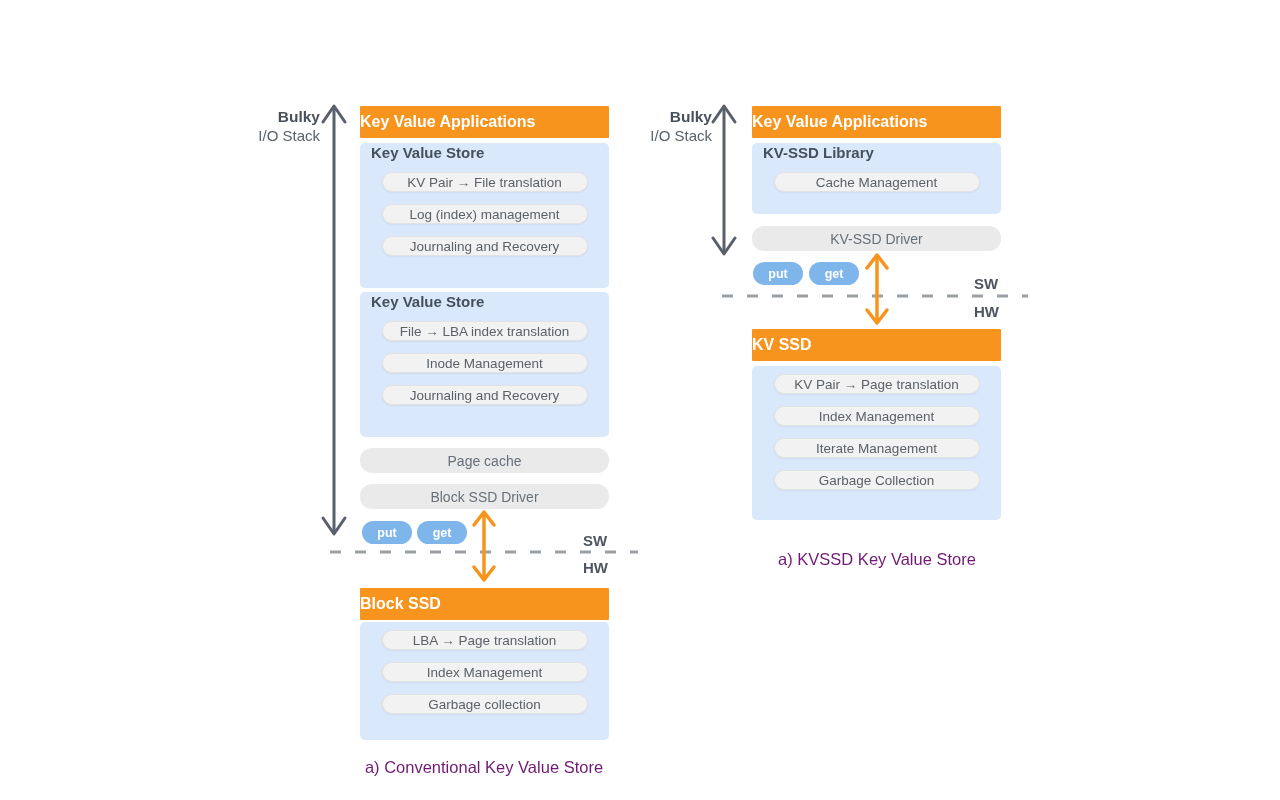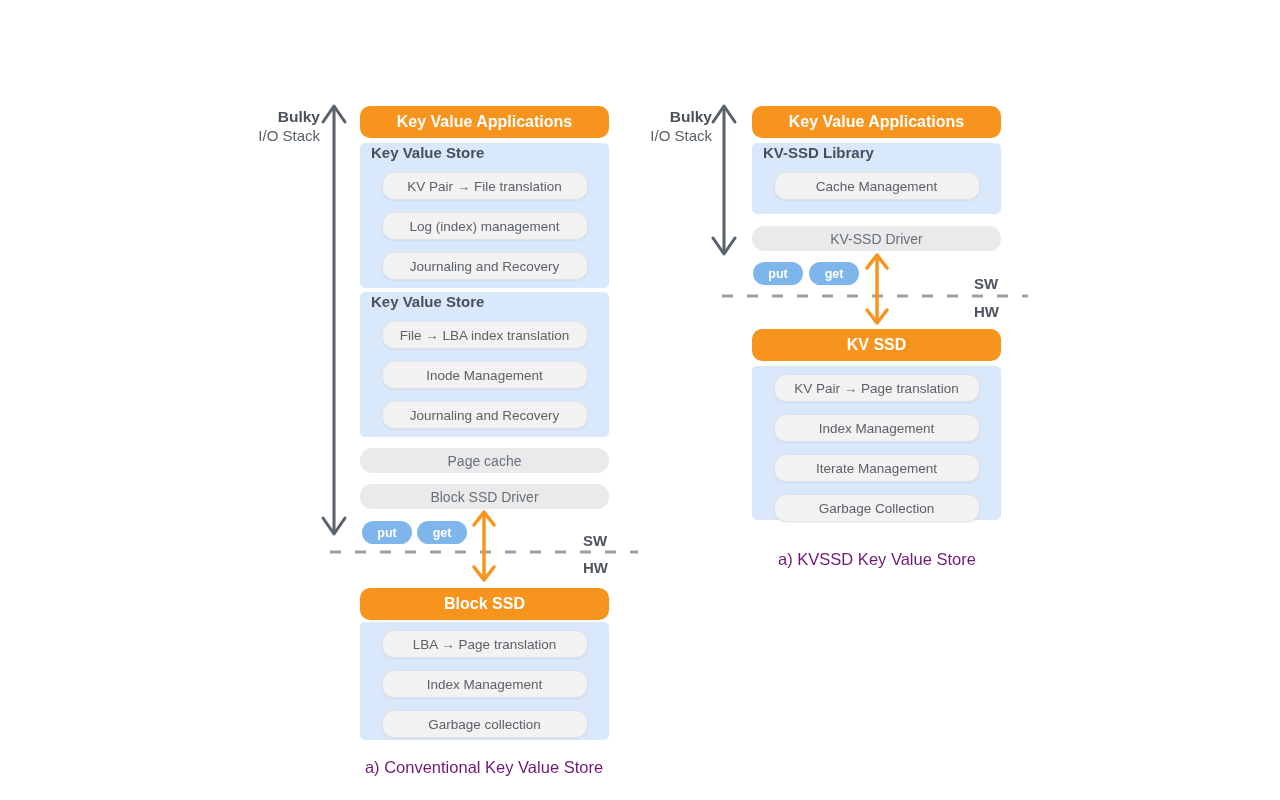--- a/index.html
+++ b/index.html
@@ -10,31 +10,31 @@
   }
   .banner{
     position:absolute; left:0; top:13px; width:757px; height:67px;
     background:linear-gradient(100deg,#16355a 0%,#1e4168 40%,#0d2038 100%);
     clip-path:polygon(0 0,100% 0,94.2% 100%,0 100%);
     display:flex; align-items:center;
   }
   .banner-title{ color:#fff; font-weight:bold; font-size:23px; padding-left:36px; letter-spacing:.2px; }
 
   .orange-header{
-    position:absolute; width:249px; height:32px; background:#F7941D; border-radius:10px;
+    position:absolute; width:249px; height:32px; background:#F7941D; border-radius:1px;
     color:#fff; font-weight:bold; font-size:16px;
-    display:flex; align-items:center; justify-content:center;
+    display:flex; align-items:center; 
   }
   .panel{
     position:absolute; width:249px; background:#D9E9FB; border-radius:5px; padding-top:0;
   }
   .panel.no-title{ padding-top:8px; }
   .panel-title{ font-weight:bold; font-size:15px; color:#46505C; margin:1px 0 0 11px; }
   .pill{
-    width:206px; height:28px; margin:12px auto 0; background:#F2F2F3;
+    width:206px; height:20px; margin:12px auto 0; background:#F2F2F3;
     border:1px solid #E2E2E4; border-radius:12px;
     display:flex; align-items:center; justify-content:center;
     font-size:13.5px; color:#5B6167; box-shadow:0 1px 2px rgba(0,0,0,.06);
   }
   .panel-title + .pill{ margin-top:11px; }
   .panel.no-title .pill:first-of-type{ margin-top:0; }
   .gray-bar{
     position:absolute; width:249px; height:25px; background:#EAEAEB; border-radius:12px;
     display:flex; align-items:center; justify-content:center; font-size:14px; color:#67707A;
   }

